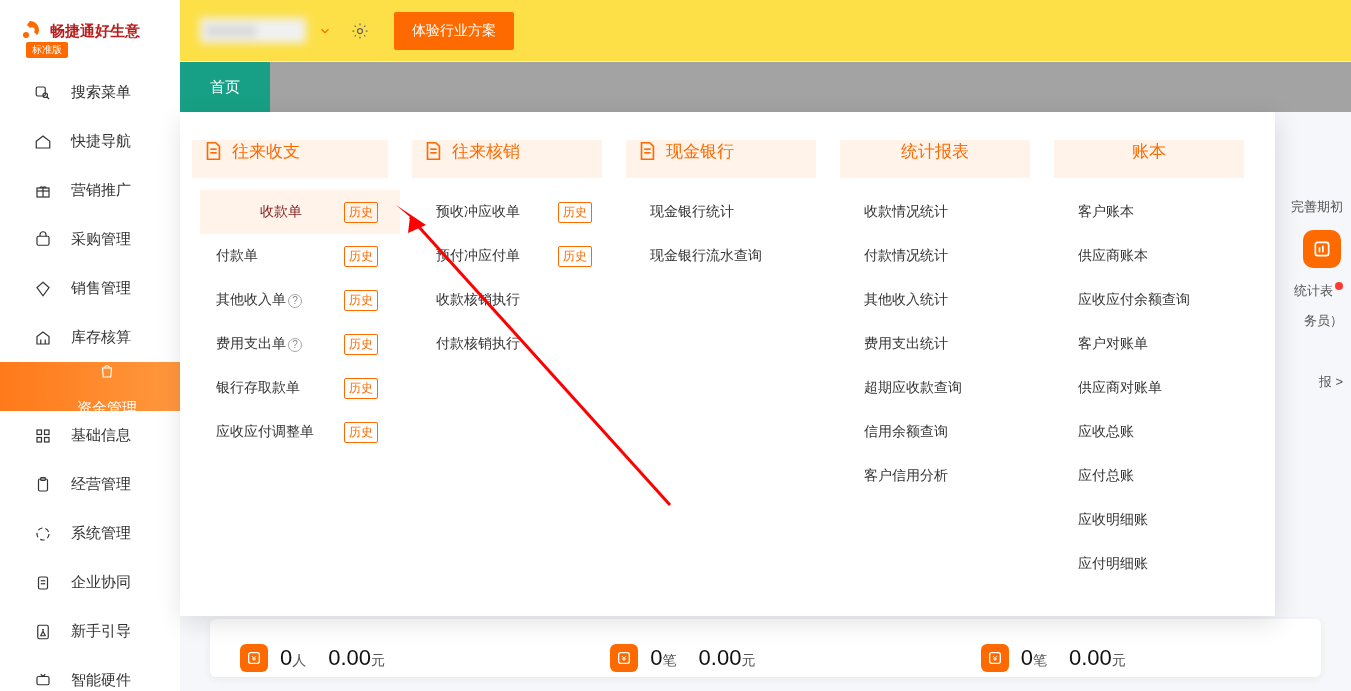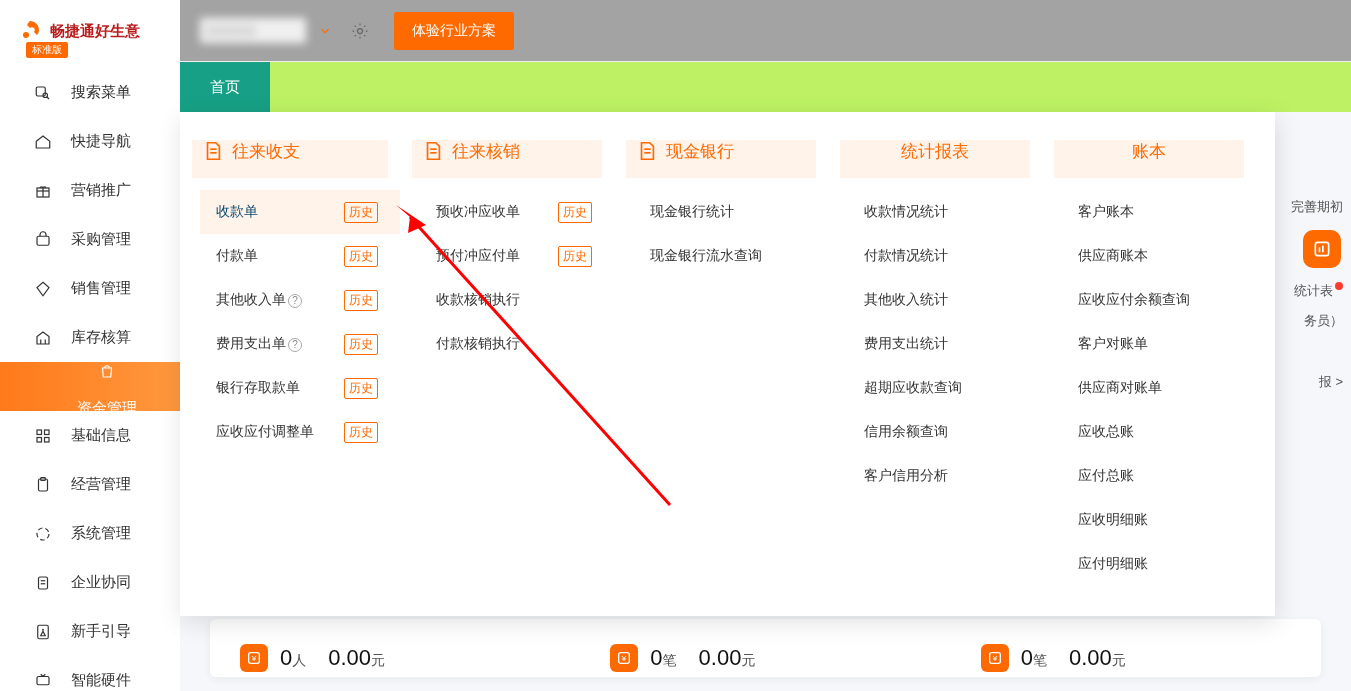--- a/index.html
+++ b/index.html
@@ -11,46 +11,46 @@
     .logo-icon { width: 24px; height: 24px; margin-right: 8px; }
     .logo-text { font-size: 15px; font-weight: 700; color: #b91c1c; }
     .logo-sub { position: absolute; left: 26px; top: 42px; background: #ff6a00; color: #fff; font-size: 10px; padding: 1px 6px; border-radius: 2px; }
     .nav-list { padding-top: 6px; }
     .nav-item { display: flex; align-items: center; height: 49px; padding-left: 34px; cursor: pointer; color: #333; gap: 19px; }
     .nav-item.active { background: linear-gradient(90deg,#ff7a1a,#ff983e); color: #fff; flex-direction: column; }
     .nav-icon { width: 18px; height: 18px; flex-shrink: 0; }
     .nav-label { font-size: 15px; }
     
     
-    .header { position: absolute; left: 180px; top: 0; right: 0; height: 62px; background: #a3a3a3; display: flex; align-items: center; padding-left: 20px; border-bottom: 1px solid #eee; }
+    .header { position: absolute; left: 180px; top: 0; right: 0; height: 62px; background: #fde047; display: flex; align-items: center; padding-left: 20px; border-bottom: 1px solid #eee; }
     .org-name { color: #999; font-size: 15px; filter: blur(4px); padding: 4px 50px 4px 6px; background: #f0f0f0; }
     .org-chevron { margin-left: 12px; color: #ff6a00; }
     .gear { margin-left: 18px; color: #666; }
     .solution-btn { margin-left: 24px; background: #ff6a00; color: #fff; border: none; padding: 10px 18px; font-size: 14px; border-radius: 2px; cursor: pointer; }
     
     
-    .tabsbar { position: absolute; left: 180px; top: 62px; right: 0; height: 50px; background: #bef264; display: flex; align-items: center; }
+    .tabsbar { position: absolute; left: 180px; top: 62px; right: 0; height: 50px; background: #a3a3a3; display: flex; align-items: center; }
     .tab { color: #fff; padding: 0 30px; height: 50px; display: flex; align-items: center; background: #17a085; font-size: 15px; }
     
     
     .mega { position: absolute; left: 180px; top: 112px; width: 1095px; background: #fff; box-shadow: 2px 6px 24px rgba(0,0,0,0.12); padding: 28px 0 30px 0; display: flex; z-index: 20; }
     .col { padding: 0 0 0 36px; }
     .col:nth-child(1){ width: 220px; }
     .col:nth-child(2){ width: 214px; }
     .col:nth-child(3){ width: 214px; }
     .col:nth-child(4){ width: 214px; }
     .col:nth-child(5){ width: 214px; }
     .col-head { display: flex; align-items: flex-start; height: 38px; background: #fff3ea; padding-left: 10px; margin-left: -24px; margin-right: 12px; margin-bottom: 12px; }
     .col-head.plain { background: #fff3ea; justify-content: center; padding-left: 0; }
     .col-head-icon { width: 22px; height: 22px; margin-right: 8px; }
     .col-head-text { color: #ff6a00; font-size: 17px; font-weight: 500; }
     .row { display: flex; align-items: center; height: 44px; justify-content: space-between; padding-right: 22px; margin-left: -16px; padding-left: 16px; cursor: pointer; }
     .row.selected { background: #fff3ea; }
     .row-label { color: #333; }
-    .row.selected .row-label { color: #0c4a6e; }
+    .row.selected .row-label { color: #7f1d1d; margin-left: 44px; }
     .q-icon { display: inline-block; border: 1px solid #aaa; color: #888; border-radius: 50%; width: 14px; height: 14px; font-size: 10px; line-height: 12px; text-align: center; margin-left: 2px; }
     .hist { border: 1px solid #ff6a00; color: #ff6a00; font-size: 12px; padding: 1px 4px; border-radius: 2px; }
     
     
     .dock { position: absolute; right: 0; top: 112px; width: 74px; color: #555; font-size: 13px; }
     .dock-line { padding: 6px 8px; text-align: right; line-height: 1.4; }
     .dock-badge { background: #ff6a00; color: #fff; width: 38px; height: 38px; border-radius: 10px; margin: 8px 10px 8px auto; display: flex; align-items: center; justify-content: center; }
     .dot-red { display:inline-block; width:8px; height:8px; background:#ff3b30; border-radius:50%; vertical-align: top; margin-left:2px;}
     
     

